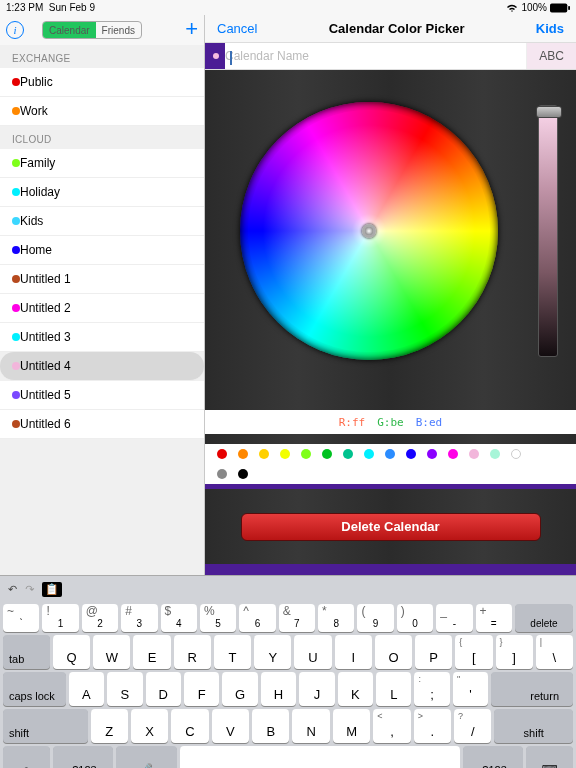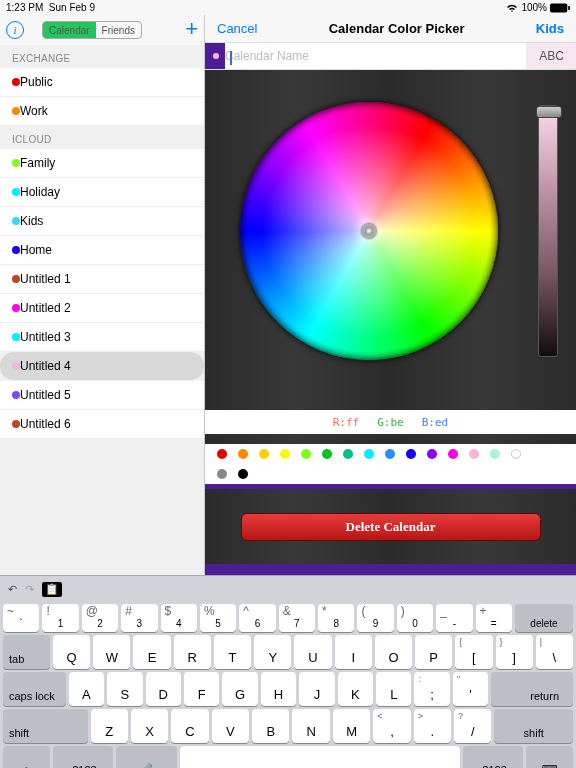--- a/index.html
+++ b/index.html
@@ -37,26 +37,26 @@
   .wheel-wrap { position:absolute; left:35px; top:32px; width:258px; height:258px; }
   .wheel-ring { width:100%; height:100%; border-radius:50%;
     background: conic-gradient(from 0deg,#ff0080,#ff0000,#ff8000,#ffff00,#80ff00,#00ff00,#00ff80,#00ffff,#0080ff,#0000ff,#8000ff,#ff00ff,#ff0080);
     padding:8px; box-shadow: inset 0 0 8px #000, 0 0 6px #000;}
   .wheel-inner{ width:100%; height:100%; border-radius:50%;
     background: conic-gradient(from 0deg,#ff0080,#ff0000,#ff8000,#ffff00,#80ff00,#00ff00,#00ff80,#00ffff,#0080ff,#0000ff,#8000ff,#ff00ff,#ff0080);}
   .wheel-fade{position:absolute;inset:8px;border-radius:50%;background:radial-gradient(circle,#fff 0%,#ffffffb0 10%,transparent 62%);}
   .wheel-handle{position:absolute; width:14px; height:14px; top:50%; left:50%; transform:translate(-50%,-50%); border:3px solid #aaa; border-radius:50%; background:radial-gradient(#fff,#666); box-shadow:0 0 3px #000;}
   .bright { position:absolute; right:18px; top:35px; width:20px; height:252px; border:1px solid #555; border-radius:3px; background:linear-gradient(#fcd9ed,#c093a7,#7a5763,#120c0f);}
   .bright-handle{position:absolute; left:-3px; top:0px; width:26px; height:12px; background:linear-gradient(#ccc,#888); border-radius:3px; border:1px solid #444;}
-  .rgb { height: 24px; display:flex; align-items:center; justify-content:center; gap:18px; background:#fff; font-family: Menlo,monospace; font-size:11px;}
+  .rgb { height: 24px; display:flex; align-items:center; justify-content:center; gap:12px; background:#fff; font-family: Menlo,monospace; font-size:11px;}
   .swatch-area { height:45px; }
   .swatch-row { display:flex; background:#fff; padding:3px 6px; }
   .swatch-row .sw { width:10px; height:10px; border-radius:50%; margin:2px 5.5px;}
   .del-area { height:75px; display:flex; align-items:center; justify-content:center;}
-  .del-btn { width:300px; height:28px; background:linear-gradient(#e63b3b,#b81414); border:1px solid #5a0b0b; border-radius:6px; display:flex; align-items:center; justify-content:center; color:#fff; font-weight:600; font-size:13px;font-family:Liberation Serif, serif;}
+  .del-btn { width:300px; height:28px; background:linear-gradient(#e63b3b,#b81414); border:1px solid #5a0b0b; border-radius:6px; display:flex; align-items:center; justify-content:center; color:#fff; font-weight:600; font-size:13px;}
   
   .kb { height:192px; background:#d1d3d8; font-size:11px; user-select:none;}
   .kb-tool { height:26px; display:flex; align-items:center; gap:8px; padding:0 8px; color:#444;}
   .kb-rows{ padding:2px 3px;}
   .krow { display:flex; gap:3px; margin-bottom:3px; }
   .key { background:#fff; border-radius:4px; box-shadow:0 1px 0 #888; height:34px; position:relative; display:flex; align-items:flex-end; justify-content:center; padding-bottom:4px; font-size:13px; flex:1;}
   .key .corner{ position:absolute; top:2px; left:4px; font-size:9px; color:#666;}
   .key.mod { background:#bcbfc6; font-size:11px; padding-bottom:4px;text-align:center;}
   .key.mod2 { background:#bcbfc6; font-size:11px; justify-content:flex-start; padding-left:6px; padding-bottom:4px;}
   .krow.nums .key{height:28px; font-size:10px; padding-bottom:3px;}

